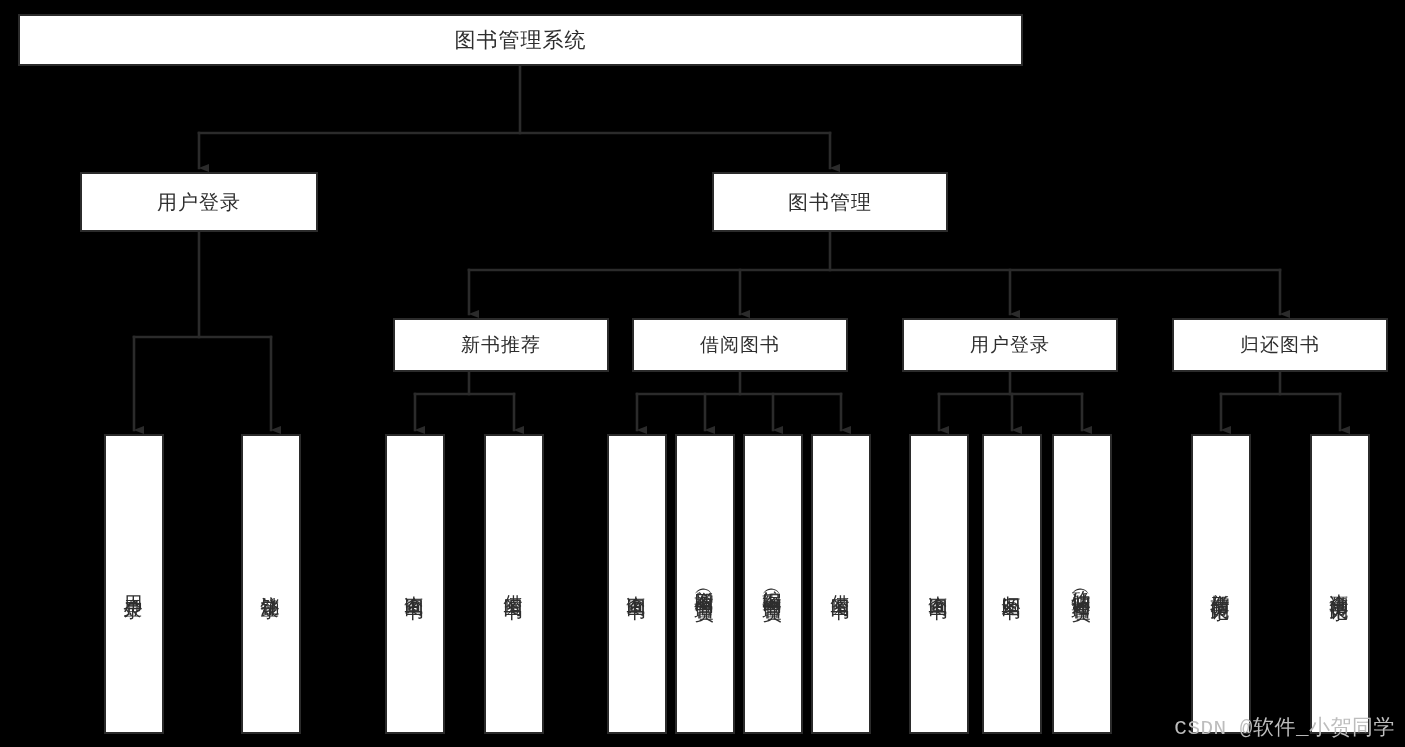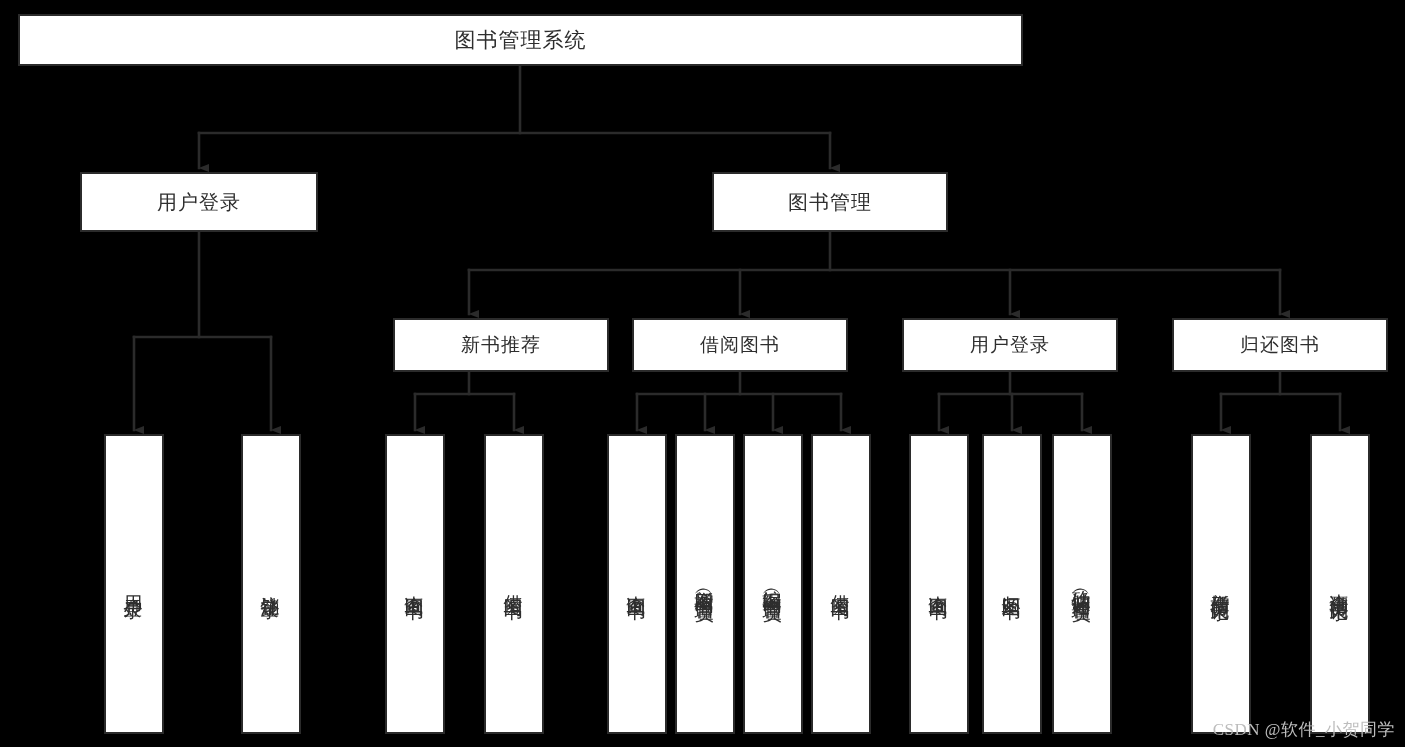--- a/index.html
+++ b/index.html
@@ -66,26 +66,26 @@
     text-align: center;
   }
   .hlabel {
     white-space: nowrap;
     color: #2e2e2e;
   }
   #watermark {
     position: absolute;
     right: 10px;
     bottom: 6px;
-    font-size: 17px;
+    font-size: 21px;
     color: #bdbdbd;
     letter-spacing: 0.5px;
     white-space: nowrap;
     z-index: 3;
-    font-family: Liberation Serif, serif;
+    font-family: Liberation Mono, monospace;
   }
 </style>
 </head>
 <body>
 
 <div id="diagram-canvas">
 
   <svg id="diagram-svg" viewBox="0 0 1405 747" xmlns="http://www.w3.org/2000/svg">
     <defs>
       <marker id="arrowhead" markerWidth="9" markerHeight="11" refX="4.5" refY="10.2" orient="auto" markerUnits="userSpaceOnUse">

